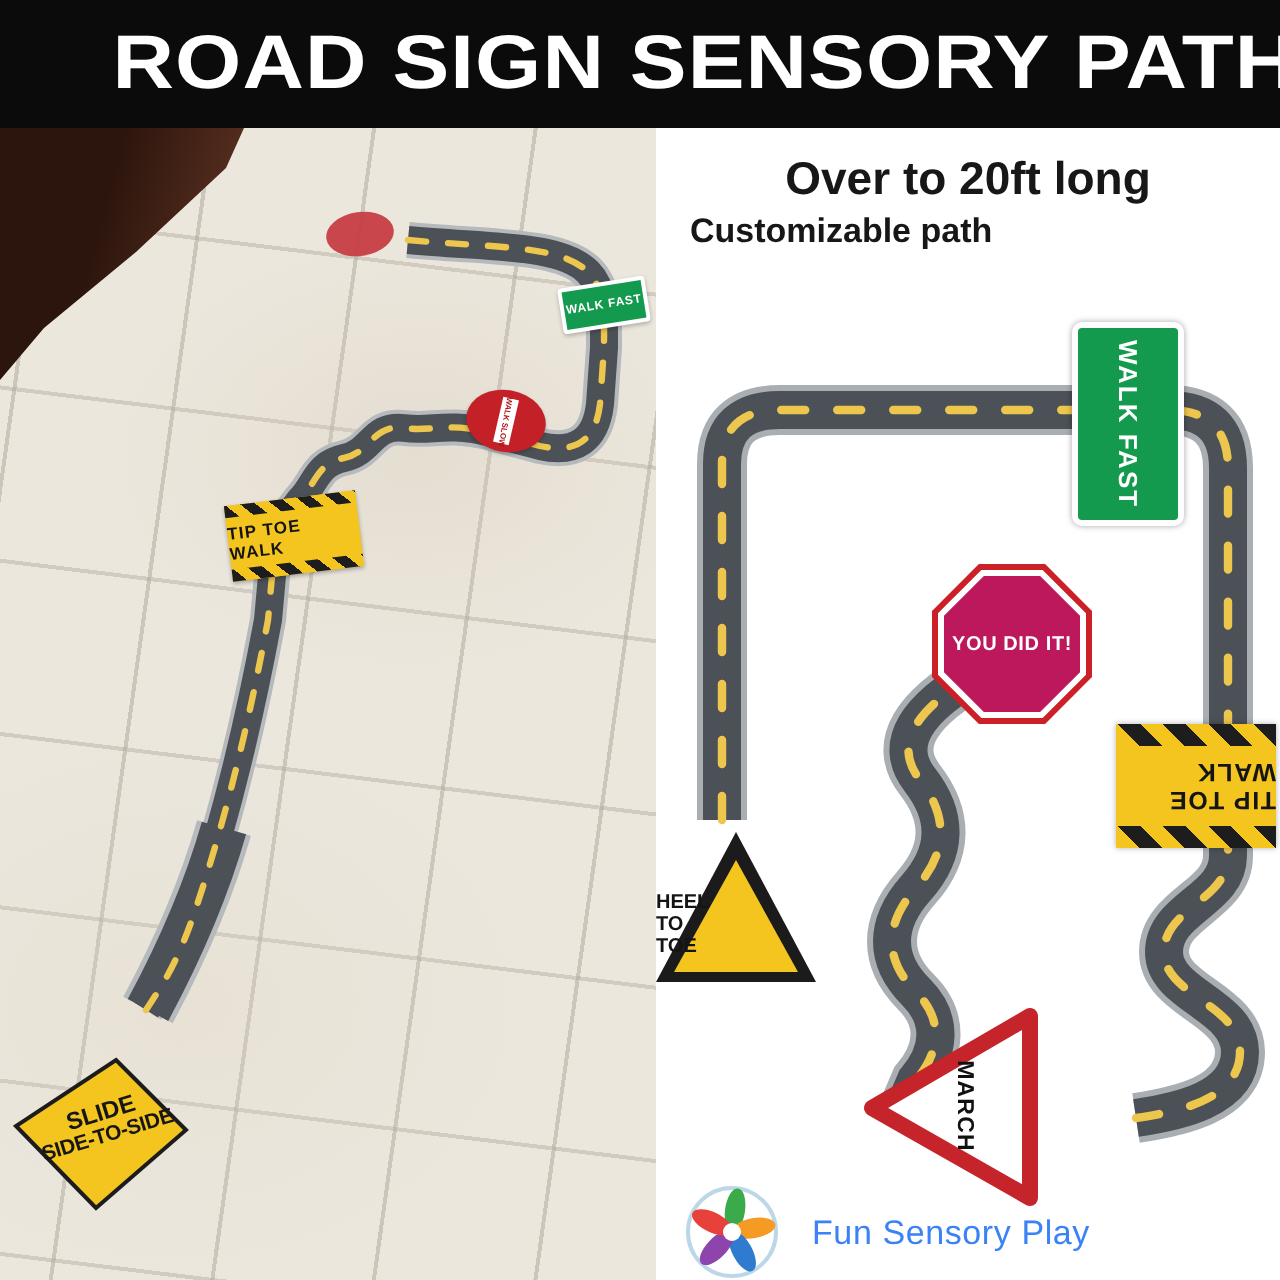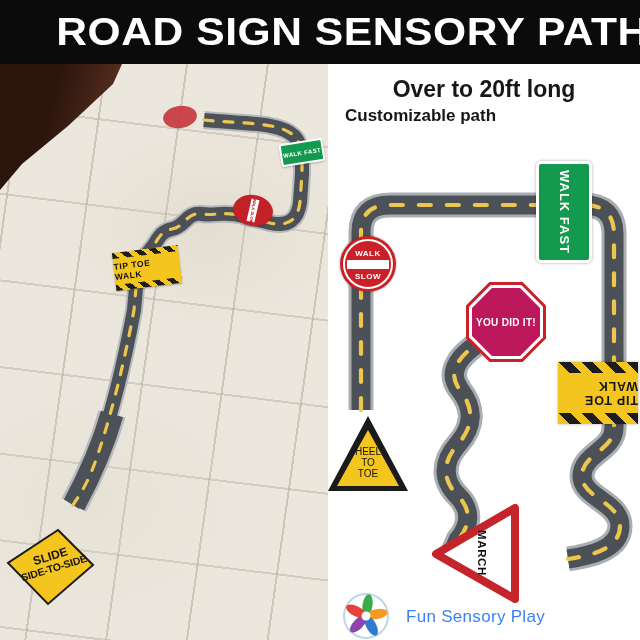--- a/index.html
+++ b/index.html
@@ -79,22 +79,22 @@
   .sign-tiptoe{position:absolute;left:230px;top:298px;width:80px;height:62px;background:#f4c51e;
                transform:rotate(180deg);box-shadow:0 0 3px rgba(0,0,0,.3);}
   .sign-tiptoe .stripe{height:11px;background:repeating-linear-gradient(45deg,#1d1d1d 0 8px,#f4c51e 8px 16px);}
   .sign-tiptoe .mid{height:40px;display:flex;align-items:center;justify-content:center;}
   .sign-tiptoe .mid span{font-size:12.5px;font-weight:bold;color:#151515;letter-spacing:.8px;}
 
   .sign-heel{position:absolute;left:0px;top:352px;width:80px;height:75px;}
   .tri{clip-path:polygon(50% 0,100% 100%,0 100%);}
   .sign-heel .outer{position:absolute;left:0;top:0;width:80px;height:75px;background:#1b1b1b;}
   .sign-heel .inner{position:absolute;left:9px;top:14px;width:62px;height:56px;background:#f4c51e;}
-  .sign-heel .label{position:absolute;left:0;top:30px;width:80px;text-align:center;
-                    font-weight:normal;color:#141414;font-size:10px;line-height:1.1;}
+  .sign-heel .label{position:absolute;left:0;top:30px;width:80px;
+                    font-weight:bold;color:#141414;font-size:10px;line-height:1.1;}
 
   .sign-march{position:absolute;left:102px;top:438px;width:92px;height:102px;}
   .sign-march .label{position:absolute;left:52px;top:51px;transform:translate(-50%,-50%) rotate(90deg);
                      font-weight:bold;font-size:11.5px;color:#111;letter-spacing:.6px;}
 
   .logo{position:absolute;left:14px;top:528px;width:290px;height:50px;}
   .logo-text{position:absolute;left:64px;top:15px;font-size:17px;color:#3b82f6;letter-spacing:.3px;}
 </style>
 </head>
 <body>
@@ -159,26 +159,20 @@
 
       <path d="M 162,272 C 130,290 118,308 132,326 C 146,344 146,362 130,380 C 114,398 114,416 130,432 C 144,446 142,462 130,476 L 124,490" fill="none" stroke="#a9aeb3" stroke-width="25"></path>
       <path d="M 162,272 C 130,290 118,308 132,326 C 146,344 146,362 130,380 C 114,398 114,416 130,432 C 144,446 142,462 130,476 L 124,490" fill="none" stroke="#4b5157" stroke-width="19"></path>
       <path d="M 162,272 C 130,290 118,308 132,326 C 146,344 146,362 130,380 C 114,398 114,416 130,432 C 144,446 142,462 130,476 L 124,490" fill="none" stroke="#edc64e" stroke-width="4.2" stroke-dasharray="12 16" stroke-linecap="round"></path>
     </svg>
 
     <div class="sign-green">
       <span>WALK FAST</span>
     </div>
 
-    <div class="sign-walkslow">
-      <div class="ring"></div>
-      <div class="t">WALK</div>
-      <div class="bar"></div>
-      <div class="b">SLOW</div>
-    </div>
 
     <div class="sign-stop oct">
       <div class="w oct">
         <div class="r oct">
           <span>YOU DID IT!</span>
         </div>
       </div>
     </div>
 
     <div class="sign-tiptoe">

